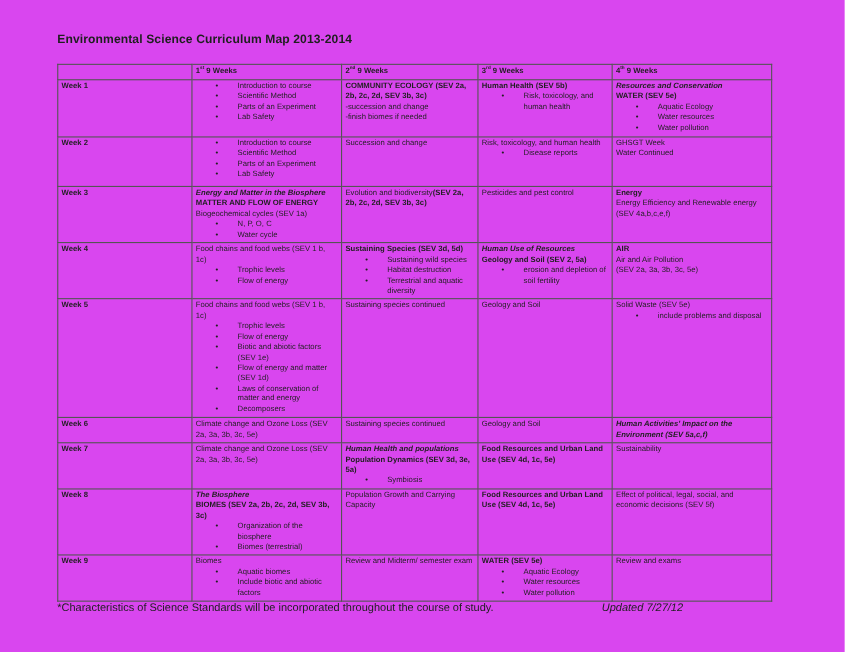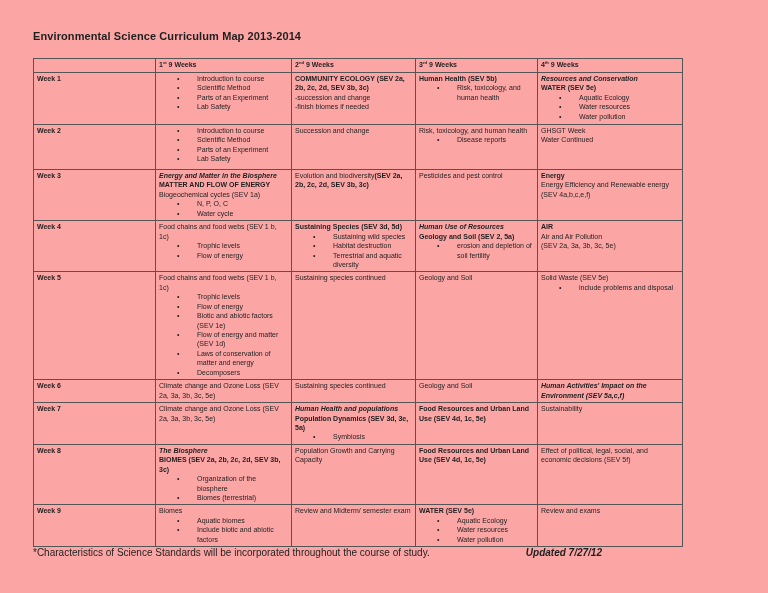--- a/index.html
+++ b/index.html
@@ -6,23 +6,23 @@
     margin: 0;
     padding: 0;
     background: #ffffff;
     font-family: "Liberation Sans", sans-serif;
     color: #1f1f1f;
   }
   .page {
     position: relative;
     width: 768px;
     height: 593px;
-    background: #fca5a5;
+    background: #d946ef;
     box-sizing: border-box;
-    padding: 30px 0 0 33px;
+    padding: 30px 0 0 52px;
     overflow: hidden;
   }
   .doc-title {
     font-size: 11px;
     font-weight: bold;
     margin-bottom: 16px;
     letter-spacing: 0.1px;
   }
   table.curriculum-table {
     border-collapse: collapse;
@@ -70,21 +70,21 @@
   .footer-row {
     width: 649px;
     display: flex;
     justify-content: space-between;
     align-items: flex-start;
     margin-top: 0;
     padding-right: 80px;
     box-sizing: border-box;
   }
   .footnote { font-size: 10px; }
-  .updated { font-size: 10px; font-style: italic; font-weight: bold; }
+  .updated { font-size: 10px; font-style: italic; font-weight: normal; }
 </style>
 </head>
 <body>
 
 <div class="page">
   <div class="doc-title">Environmental Science Curriculum Map 2013-2014</div>
 
   <table class="curriculum-table">
     <colgroup>
       <col style="width:122px">

